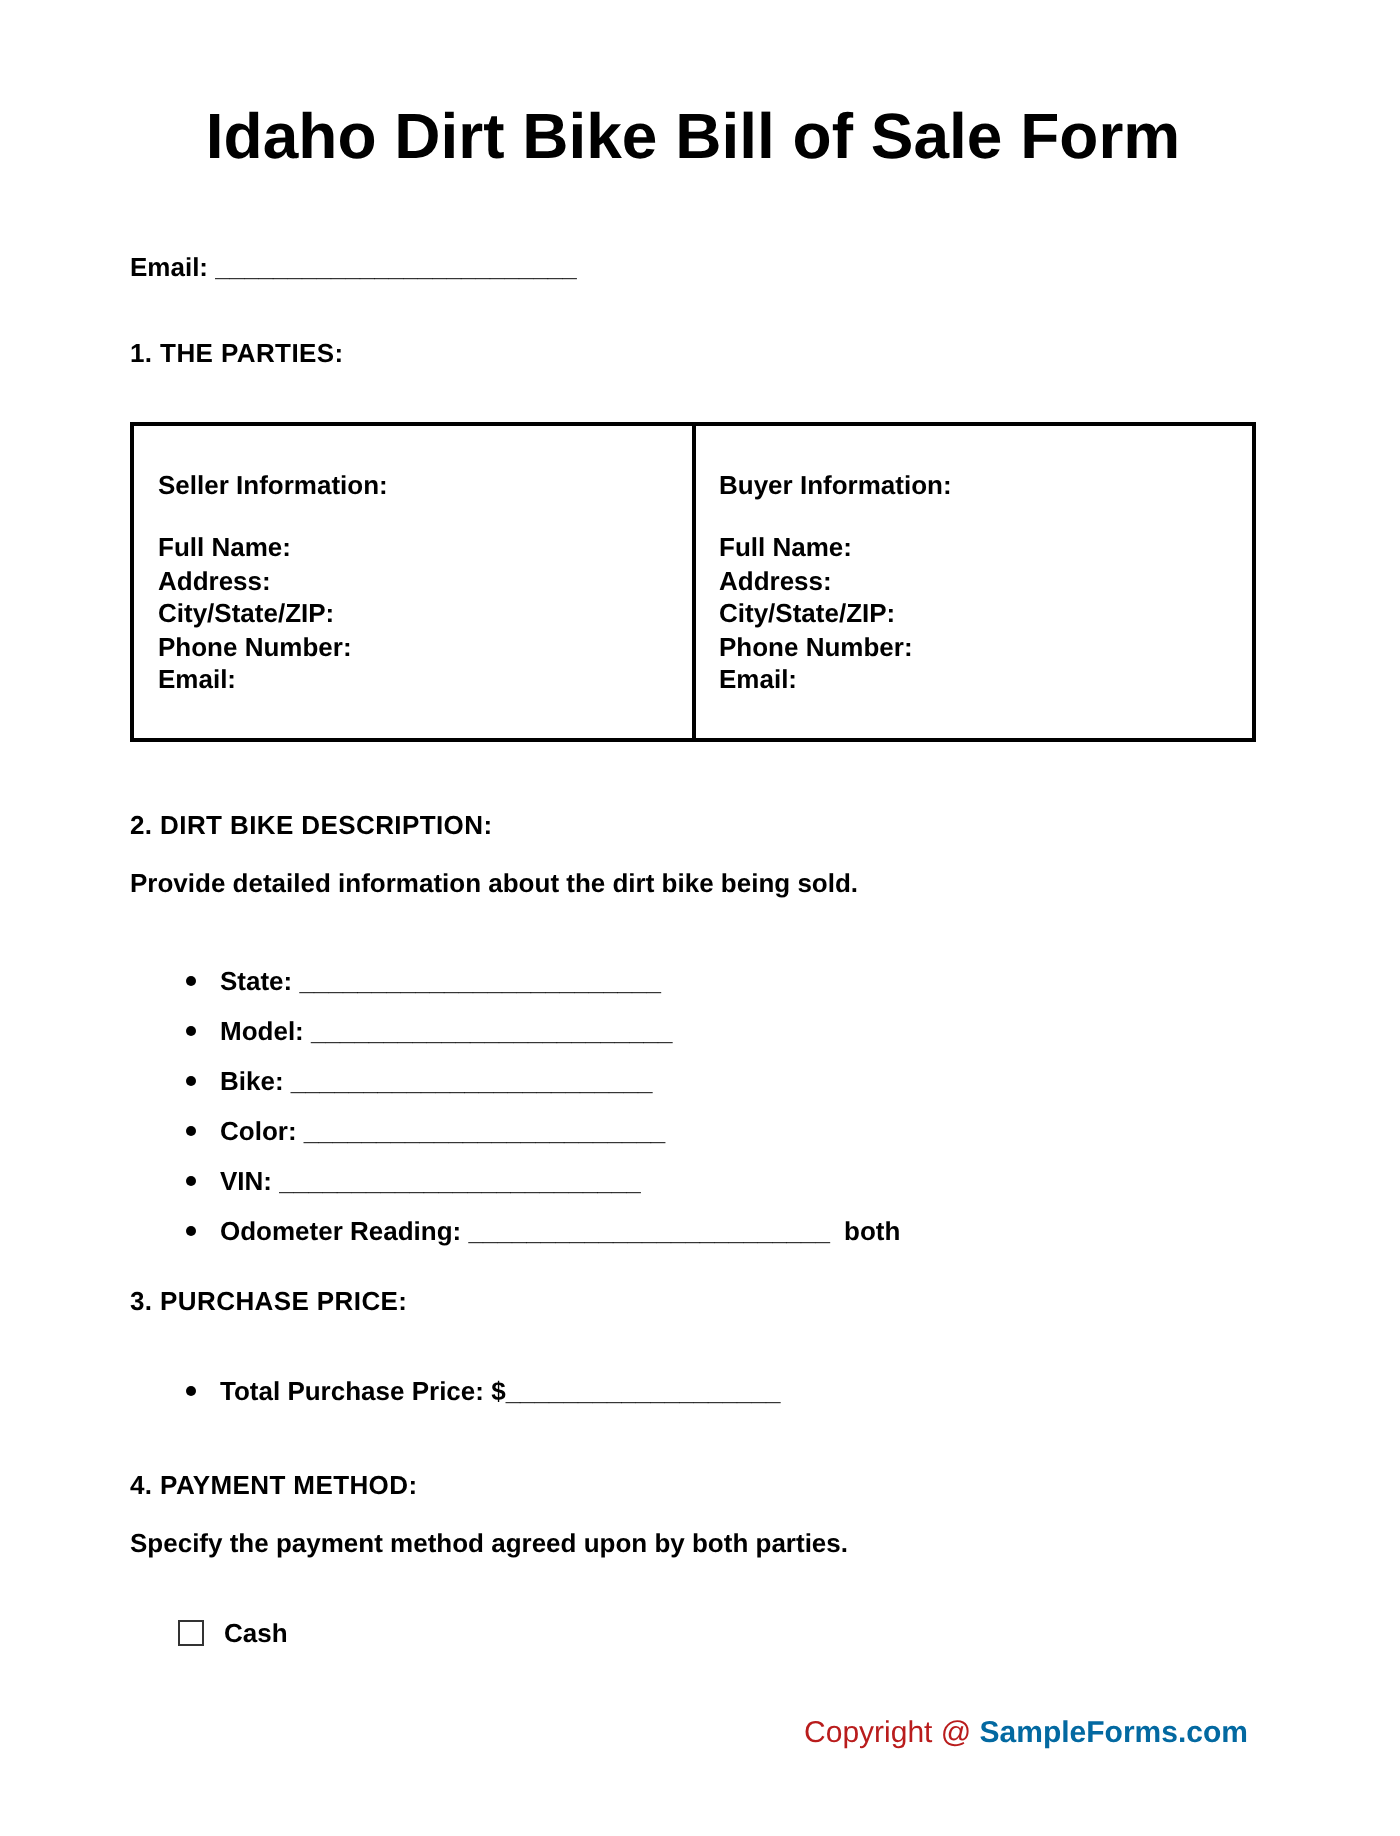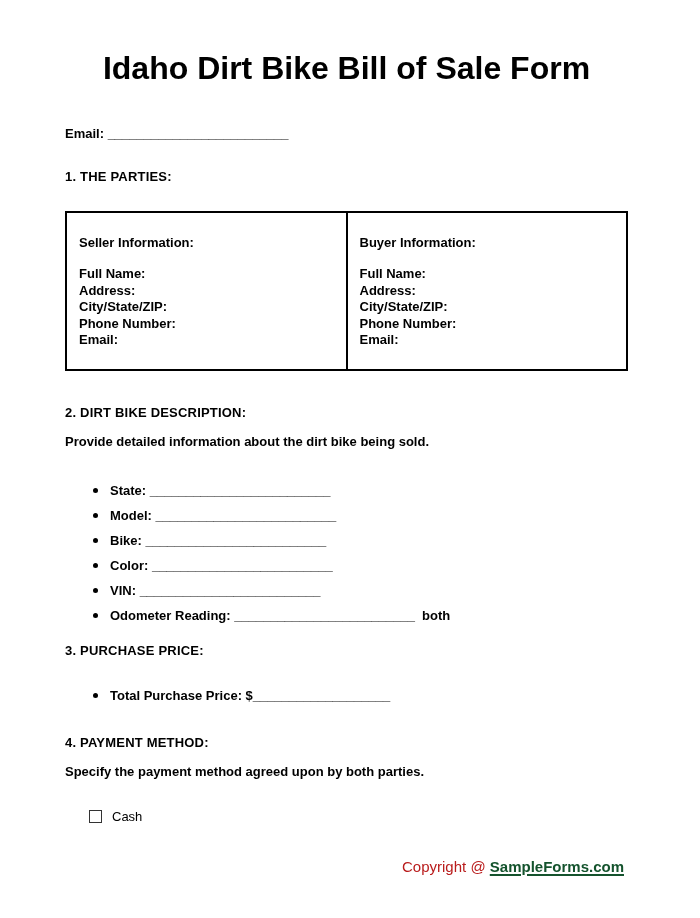--- a/index.html
+++ b/index.html
@@ -100,38 +100,37 @@
   .checkbox {
     display: inline-block;
     width: 11px;
     height: 11px;
     border: 1.5px solid #333333;
     background: #ffffff;
     margin-right: 10px;
   }
   .checkbox-label {
     font-size: 13px;
-    font-weight: 400;
+    font-weight: 700;
   }
 
   .footer {
     position: absolute;
     top: 857px;
     right: 76px;
     font-size: 15px;
     line-height: 20px;
   }
   .footer .prefix {
     color: #b91c1c;
     font-weight: 400;
   }
   .footer .site-link {
-    color: #14532d;
-    font-weight: 700;
-    text-decoration: underline;
+    color: #0369a1;
+    font-weight: 700;
     text-decoration-thickness: 2px;
     text-underline-offset: 2px;
     cursor: pointer;
   }
 </style>
 </head>
 <body>
 
 <div class="doc">
   <div class="content">

